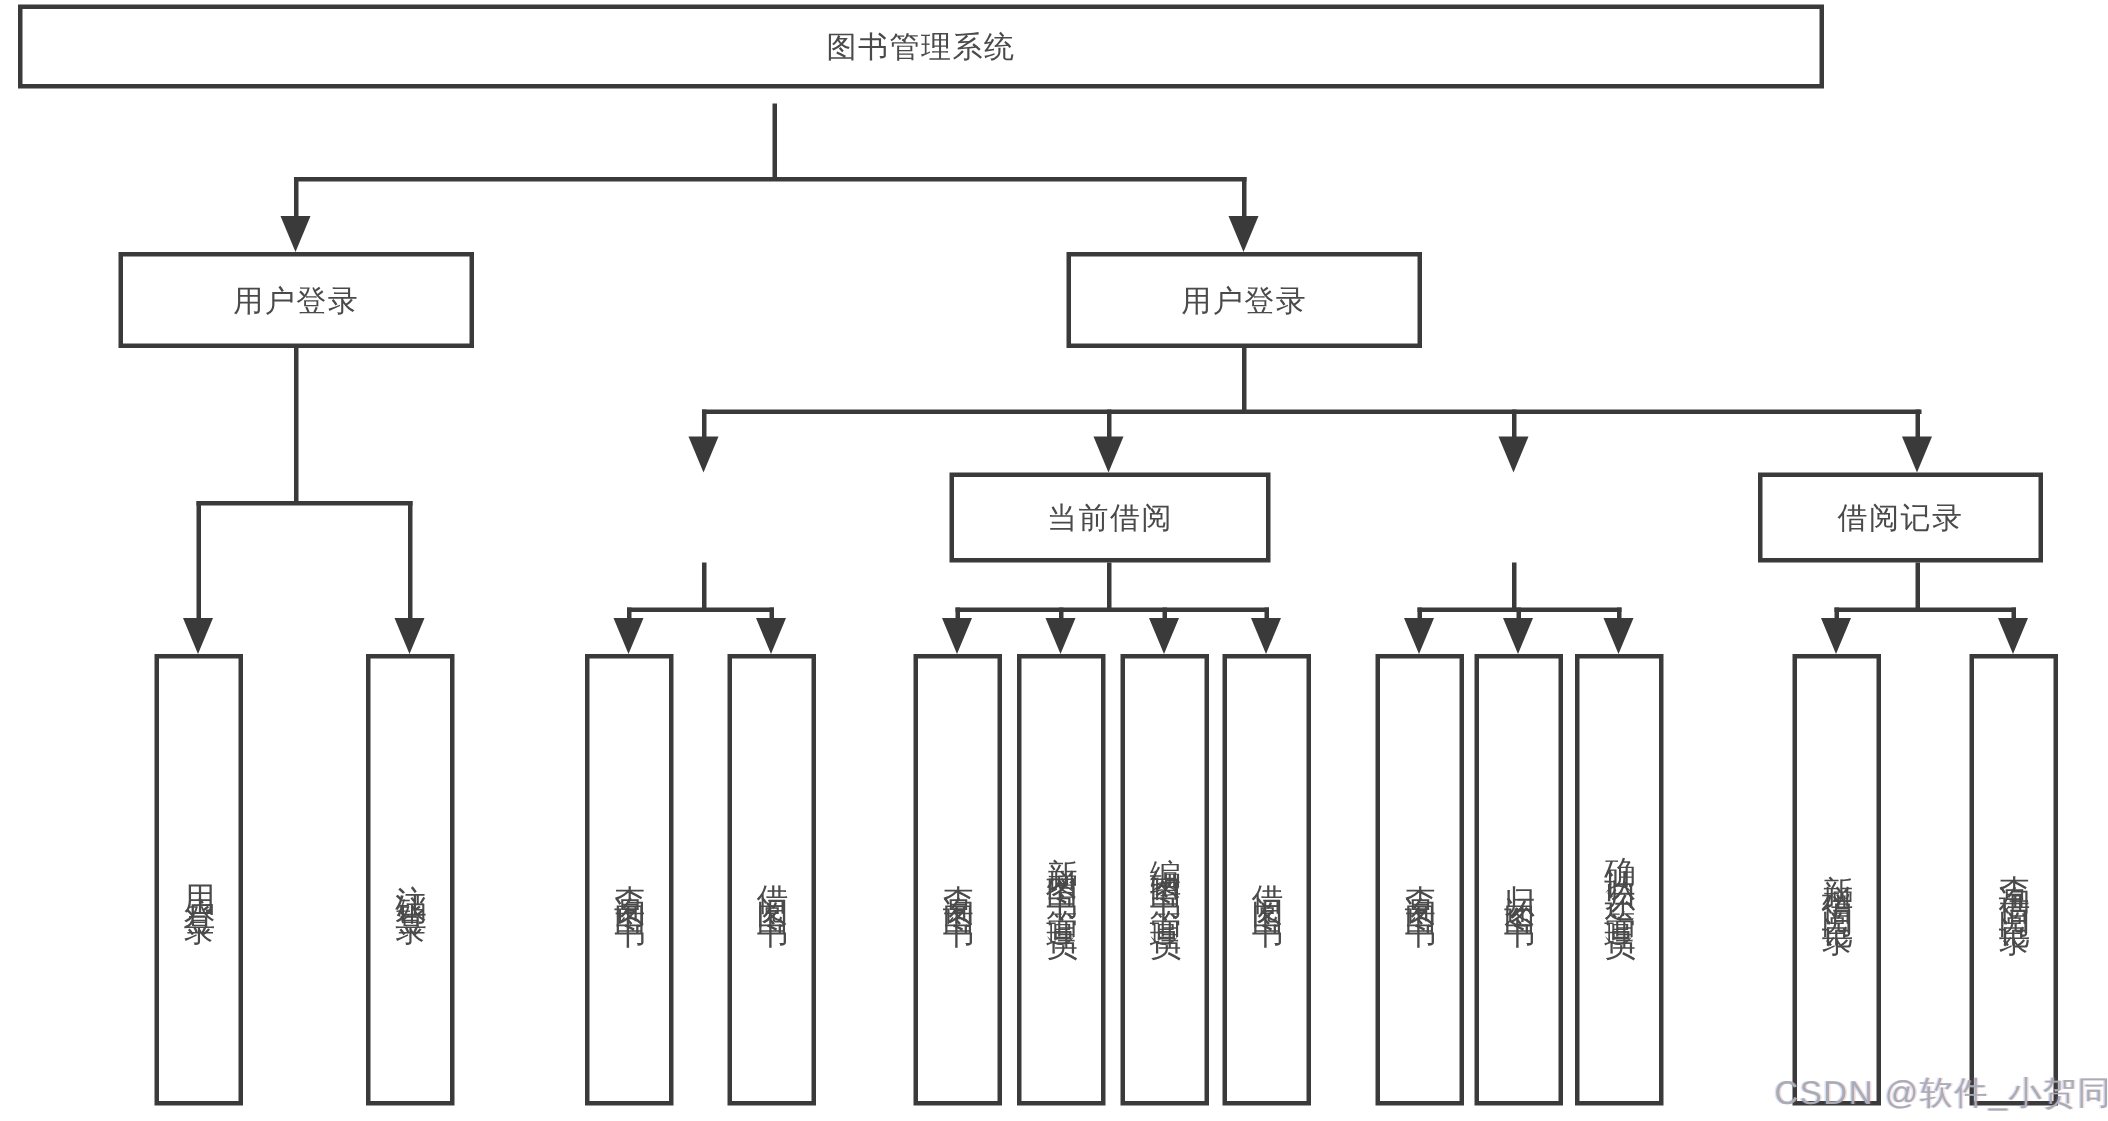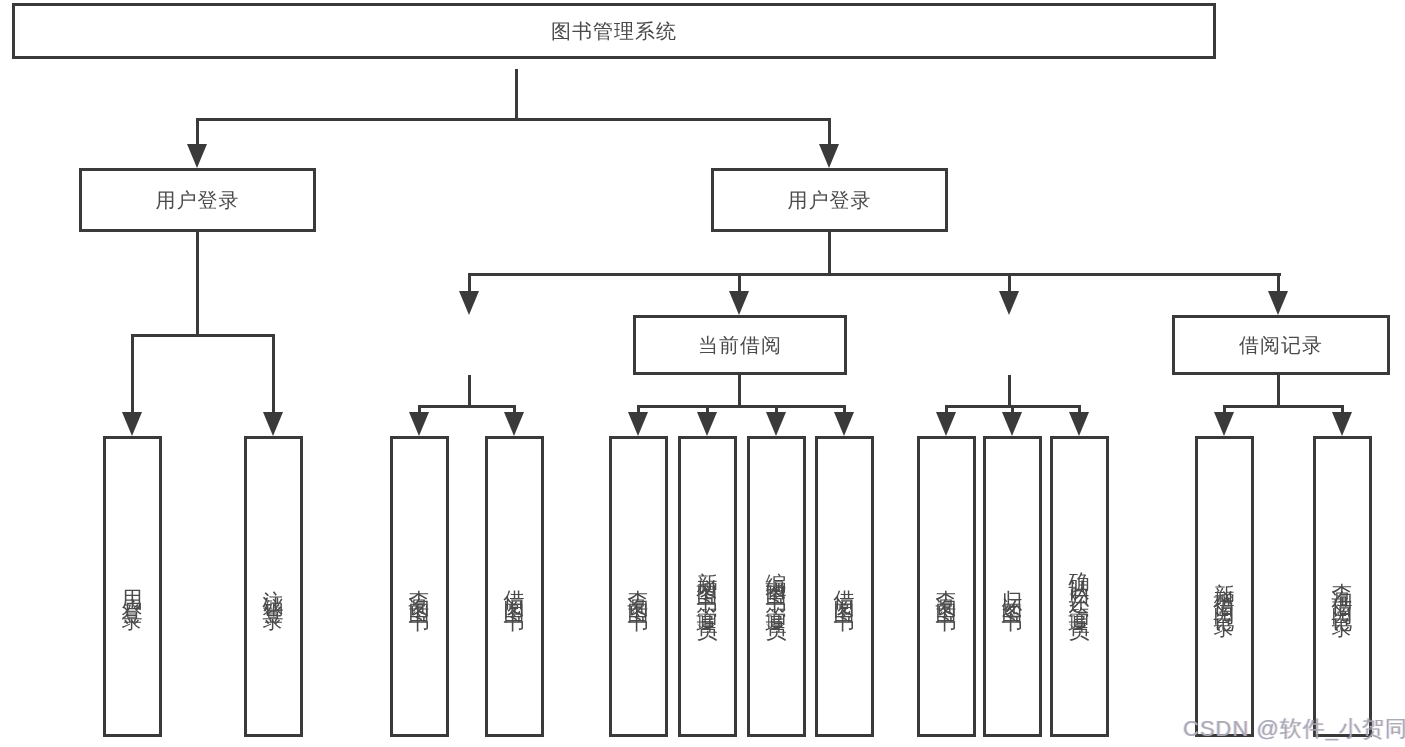--- a/index.html
+++ b/index.html
@@ -57,21 +57,21 @@
   <div class="box h-box" style="left:79px;top:168px;width:237px;height:64px;">
     <span>用户登录</span>
   </div>
   <div class="box h-box" style="left:711px;top:168px;width:237px;height:64px;">
     <span>用户登录</span>
   </div>
 
   <div class="box h-box" style="left:633px;top:315px;width:214px;height:60px;">
     <span>当前借阅</span>
   </div>
-  <div class="box h-box" style="left:1172px;top:315px;width:218px;height:60px;">
+  <div class="box h-box" style="left:1172px;top:315px;width:190px;height:60px;">
     <span>借阅记录</span>
   </div>
 
   <div class="box v-box" style="left:103px;top:436px;width:59px;height:301px;">
     <span class="v-label">用户登录</span>
   </div>
   <div class="box v-box" style="left:244px;top:436px;width:59px;height:301px;">
     <span class="v-label">注销登录</span>
   </div>
 

